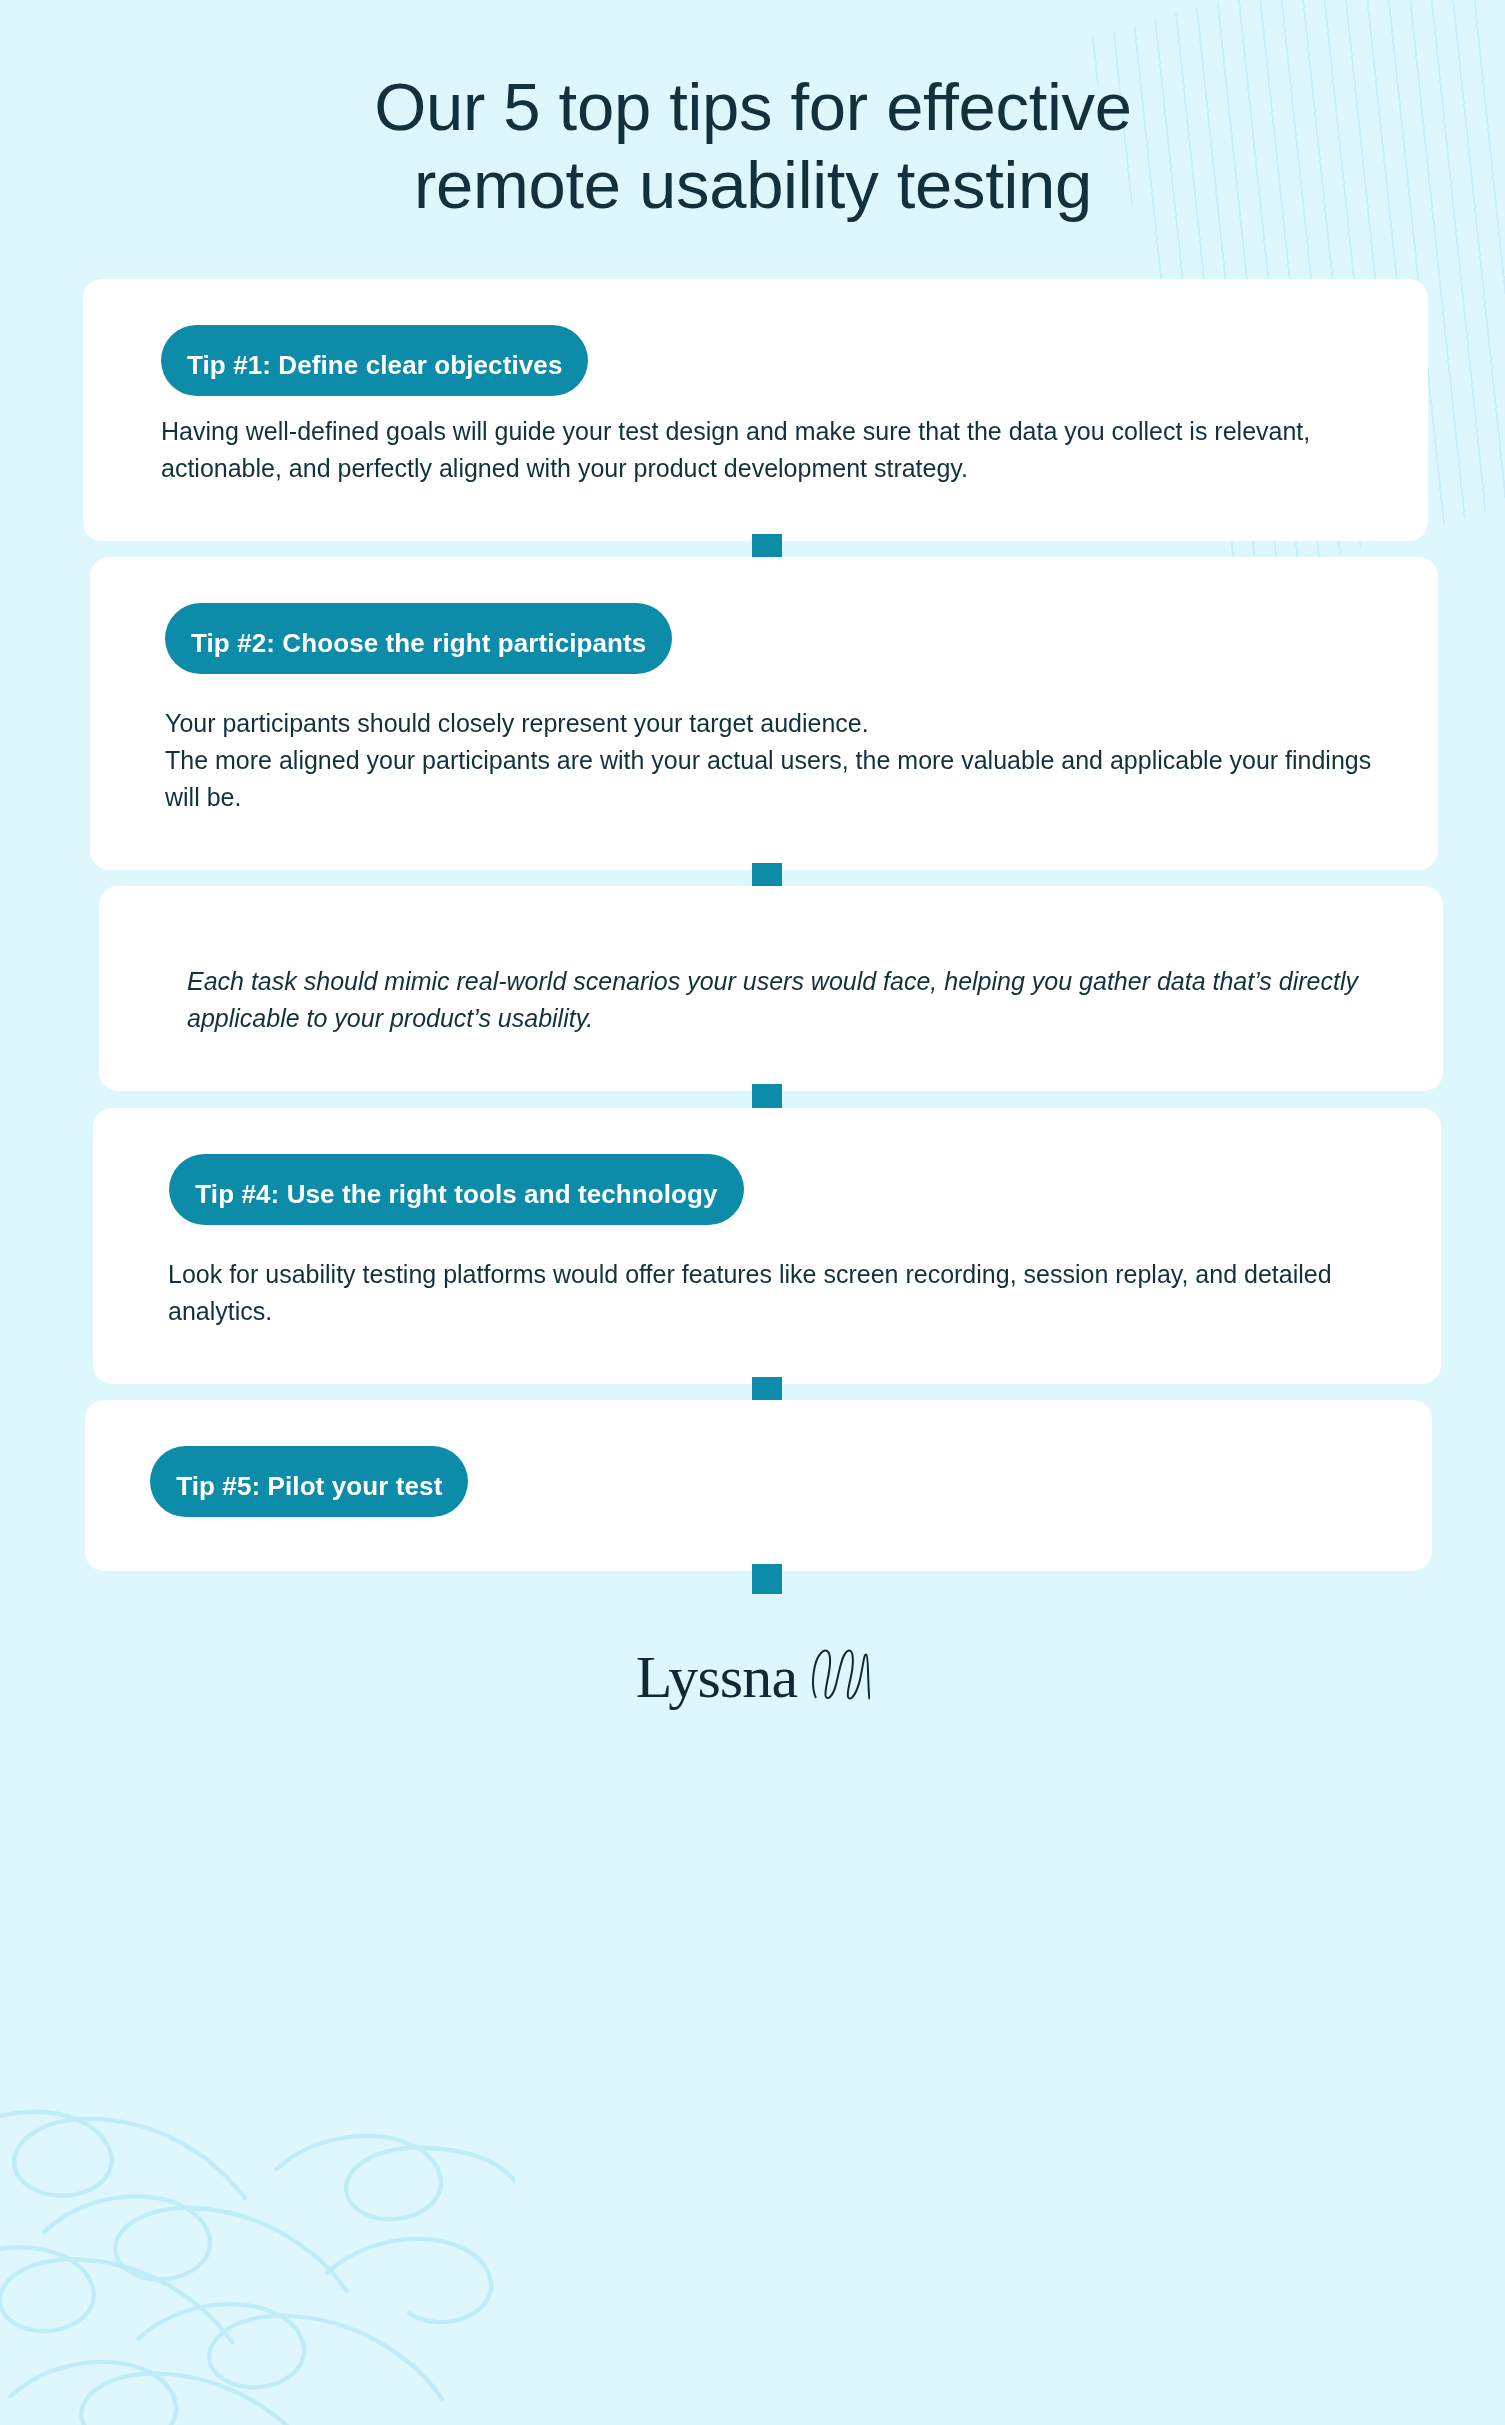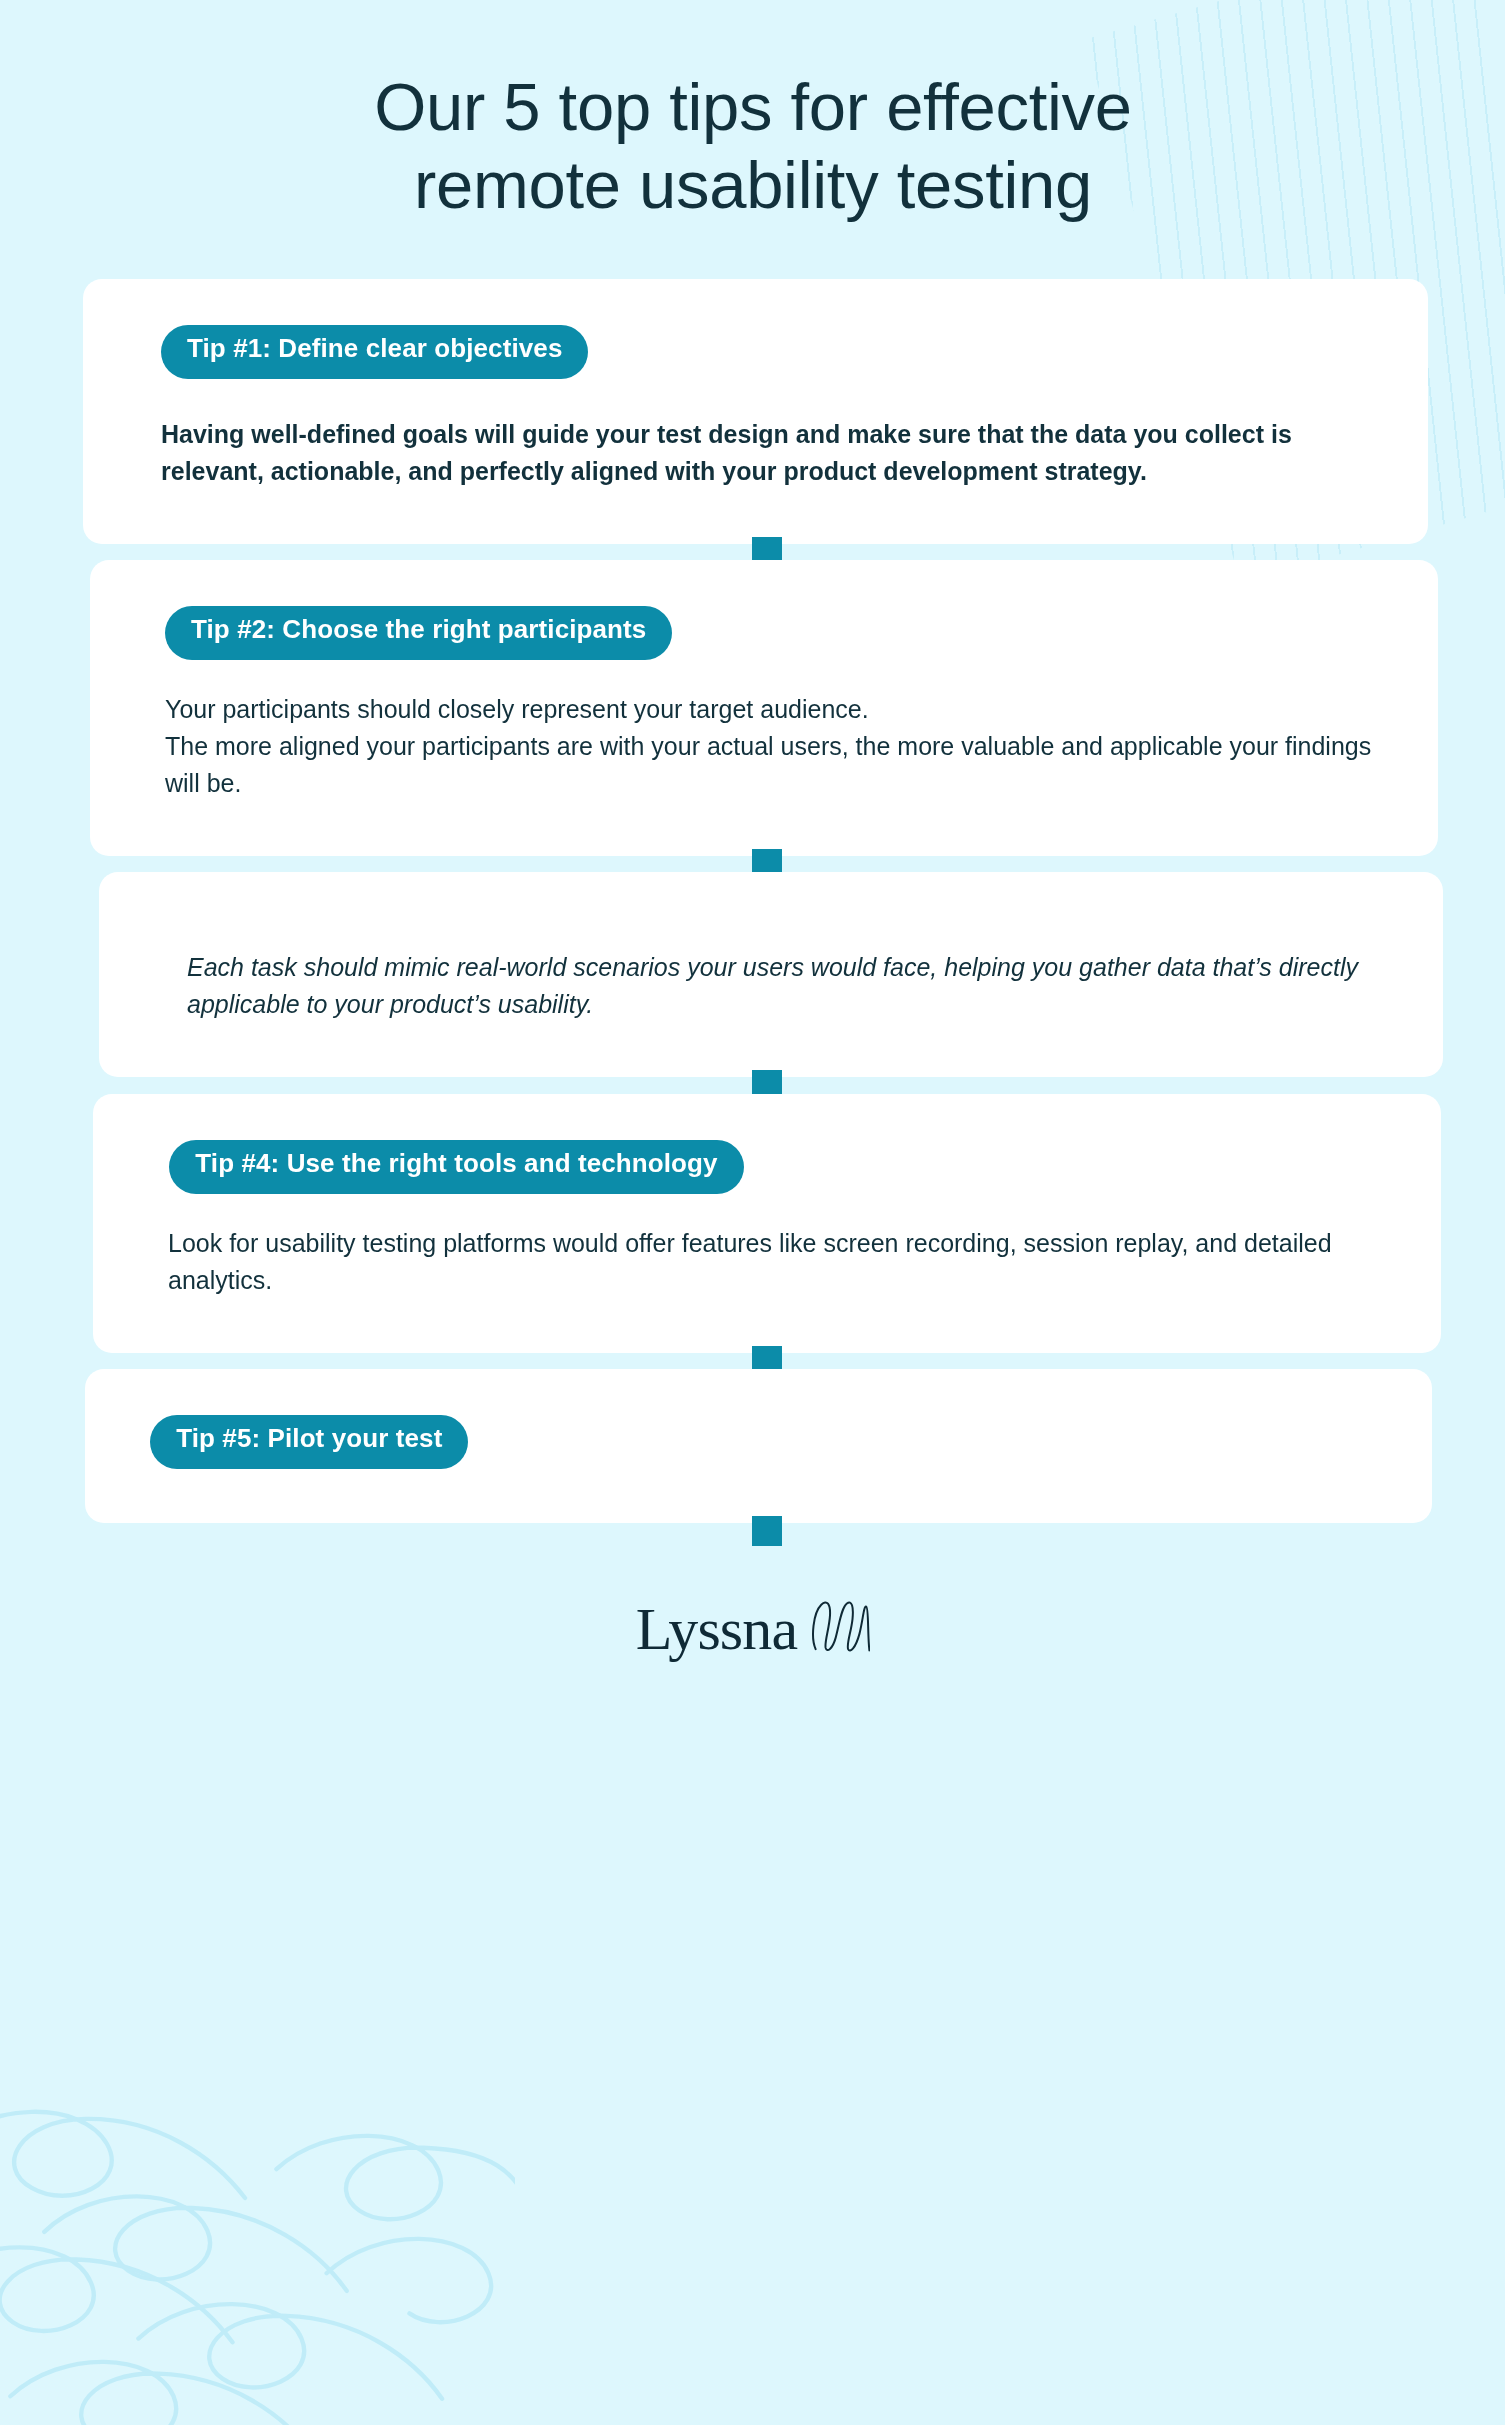--- a/index.html
+++ b/index.html
@@ -78,21 +78,21 @@
   .card-inner {
     padding: 46px 56px 54px 63px;
   }
   .badge {
     display: inline-block;
     background: #0c8ca9;
     color: #ffffff;
     font-size: 26px;
     line-height: 1;
     font-weight: 700;
-    padding: 10px 26px 18px 26px;
+    padding: 27px 26px 18px 26px;
     border-radius: 627px;
     letter-spacing: 0.1px;
     white-space: nowrap;
   }
   .body-text {
     margin: 31px 0 0 0;
     color: #12313c;
     font-size: 25px;
     line-height: 1.48;
     font-weight: 400;
@@ -106,21 +106,21 @@
   .card-3 { margin: 0 63px 0 99px; }
   .card-4 { margin: 0 65px 0 93px; }
   .card-5 { margin: 0 74px 0 85px; }
 
   .card-1 .card-inner { padding-left: 78px; }
   .card-2 .card-inner { padding-left: 75px; }
   .card-3 .card-inner { padding-left: 83px; }
   .card-4 .card-inner { padding-left: 75px; }
   .card-5 .card-inner { padding-left: 69px; }
 
-  .card-1 .body-text { margin-top: 37px; font-weight: bold; }
+  .card-1 .body-text { margin-top: 17px; }
   .card-3 .badge     { margin-left: 5px; }
   .card-3 .body-text { margin-left: 5px; font-style: italic; }
   .card-4 .badge     { margin-left: 1.3px; }
   .card-5 .badge     { margin-left: -3.8px; }
 
   
   .connector-wrap {
     position: relative;
     height: 16.3px;
   }

